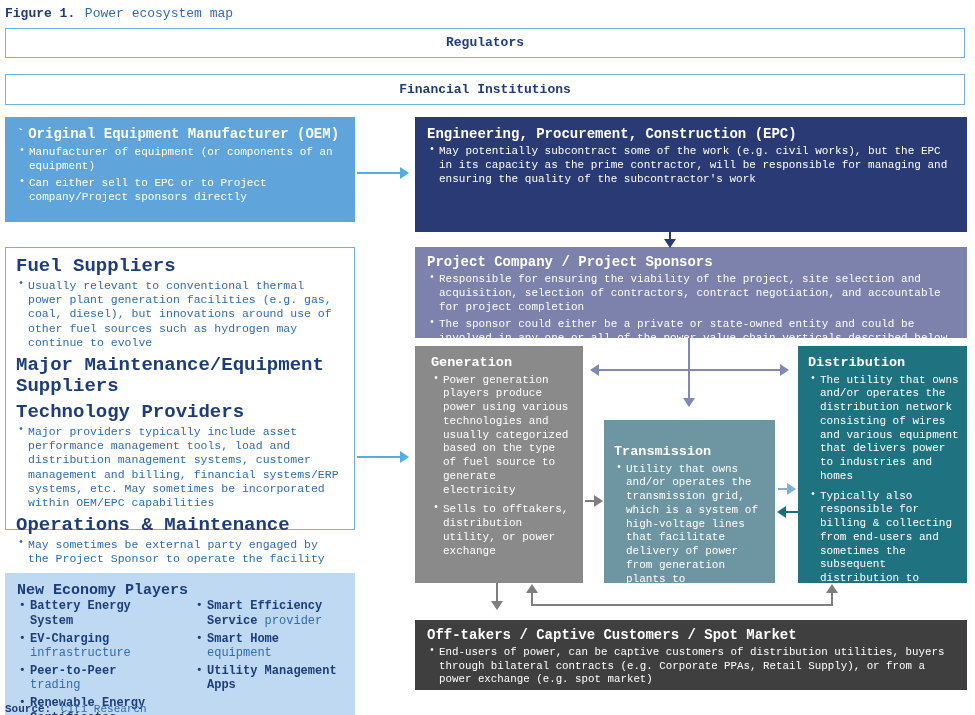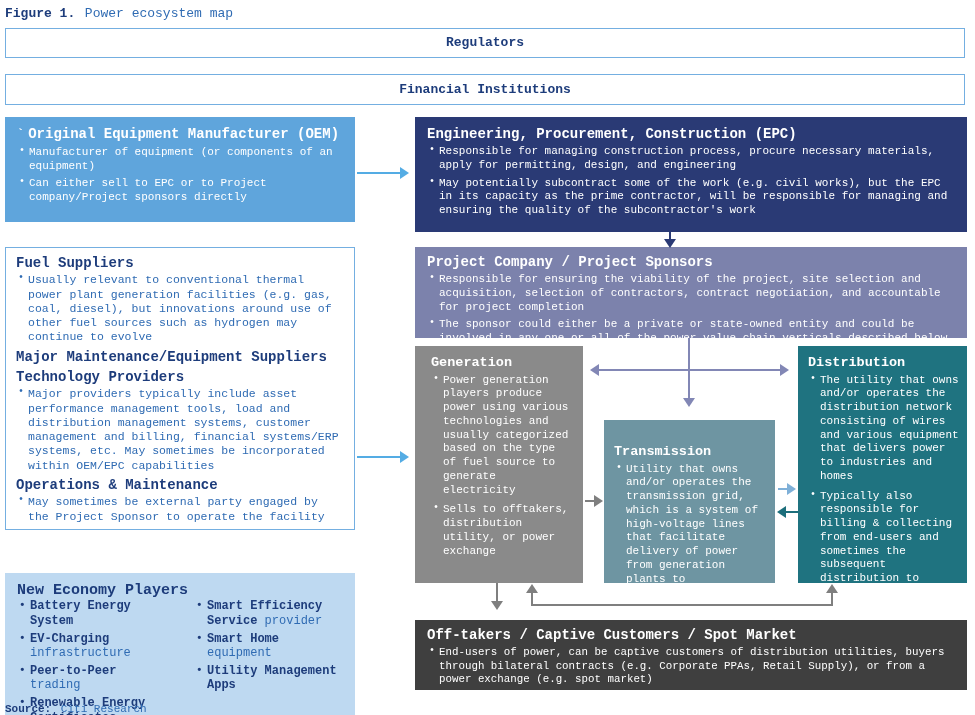--- a/index.html
+++ b/index.html
@@ -33,21 +33,21 @@
   .epc-box{background:var(--epc-bg);padding:9px 12px 8px 12px;}
   .pc-box{background:var(--pc-bg);padding:7px 12px 10px 12px;}
   .gen-box{background:var(--gen-bg);padding:9px 8px 8px 10px;}
   .trans-box{background:var(--trans-bg);padding:24px 8px 8px 10px;}
   .dist-box{background:var(--dist-bg);padding:9px 8px 8px 10px;}
   .off-box{background:var(--off-bg);padding:7px 12px 6px 12px;}
   .off-box ul.bullets li{font-size:10.8px;margin-bottom:2px;}
 
   
   .suppliers-box{background:#fff;border:1px solid var(--border-blue);padding:6px 10px;}
-  .suppliers-box h3{margin:5px 0 2px 0;font-size:14px;line-height:1.1;color:var(--navy);}
+  .suppliers-box h3{margin:5px 0 2px 0;font-size:19px;line-height:1.1;color:var(--navy);}
   .suppliers-box h3:first-child{margin-top:2px;}
   .suppliers-box ul.bullets li{color:var(--blue);font-size:11.5px;line-height:1.24;margin-bottom:3px;}
   .suppliers-box ul.bullets li::before{color:var(--blue);}
 
   
   .neweco-box{background:var(--neweco-bg);padding:9px 12px;margin-top:28px;}
   .neweco-box .ne-title{font-size:15px;font-weight:bold;color:var(--navy);margin:0;line-height:1.15;}
   .neweco-box .ne-sub{font-size:12.5px;color:var(--navy);margin:1px 0 8px 0;}
   .ne-cols{display:flex;gap:28px;}
   .ne-cols ul.bullets{flex:1;margin:0;}
@@ -91,21 +91,20 @@
     <div class="box-title"><span class="oem-prefix">`</span><span>Original Equipment Manufacturer (OEM)</span></div>
     <ul class="bullets">
         <li>Manufacturer of equipment (or components of an equipment)</li>
         <li>Can either sell to EPC or to Project company/Project sponsors directly</li>
       </ul>
   </div>
 
   <div class="abs node epc-box" style="left:415px;top:117px;width:552px;height:115px;">
     <div class="box-title">Engineering, Procurement, Construction (EPC)</div>
     <ul class="bullets">
-        <li>Responsible for managing construction process, procure necessary materials, apply for permitting, design, and engineering</li>
         <li>May potentially subcontract some of the work (e.g. civil works), but the EPC in its capacity as the prime contractor, will be responsible for managing and ensuring the quality of the subcontractor's work</li>
       </ul>
   </div>
 
   <div class="abs node pc-box" style="left:415px;top:247px;width:552px;height:91px;">
     <div class="box-title">Project Company / Project Sponsors</div>
     <ul class="bullets">
         <li>Responsible for ensuring the viability of the project, site selection and acquisition, selection of contractors, contract negotiation, and accountable for project completion</li>
         <li>The sponsor could either be a private or state-owned entity and could be involved in any one or all of the power value chain verticals described below (Generation, Transmission, Distribution)</li>
       </ul>

